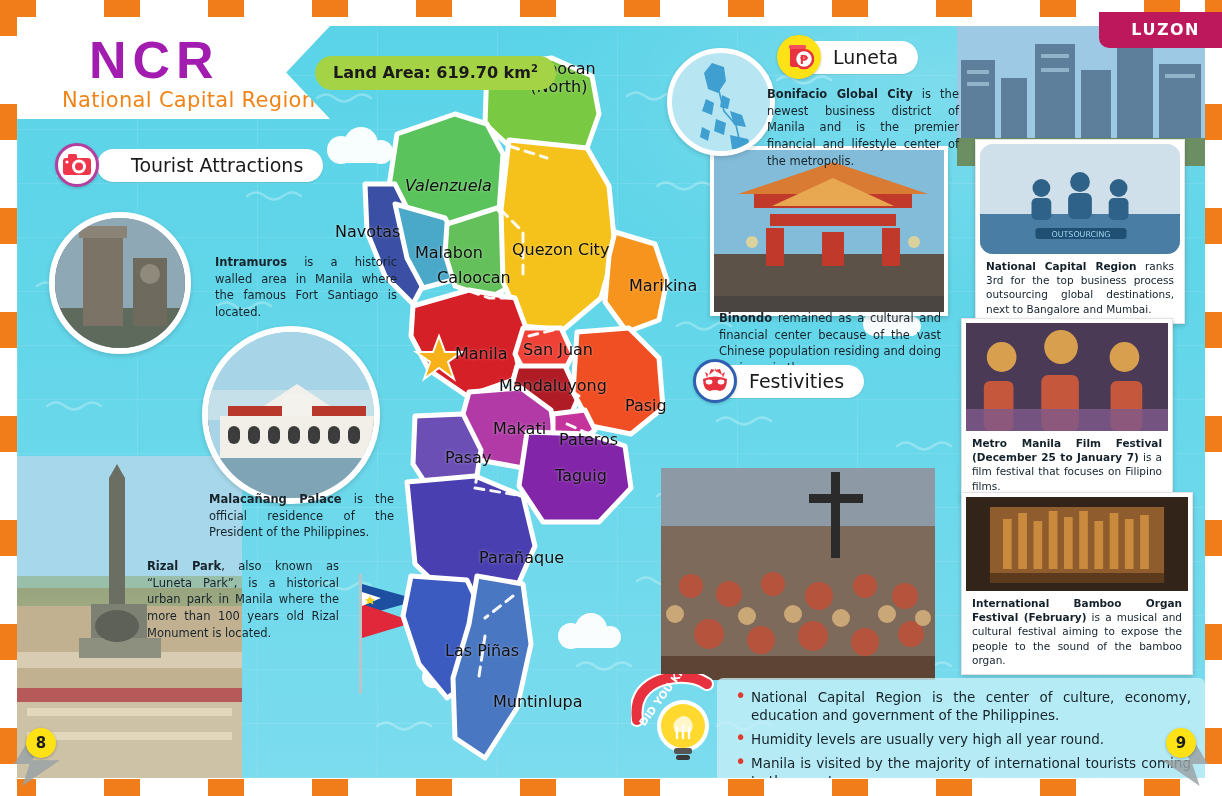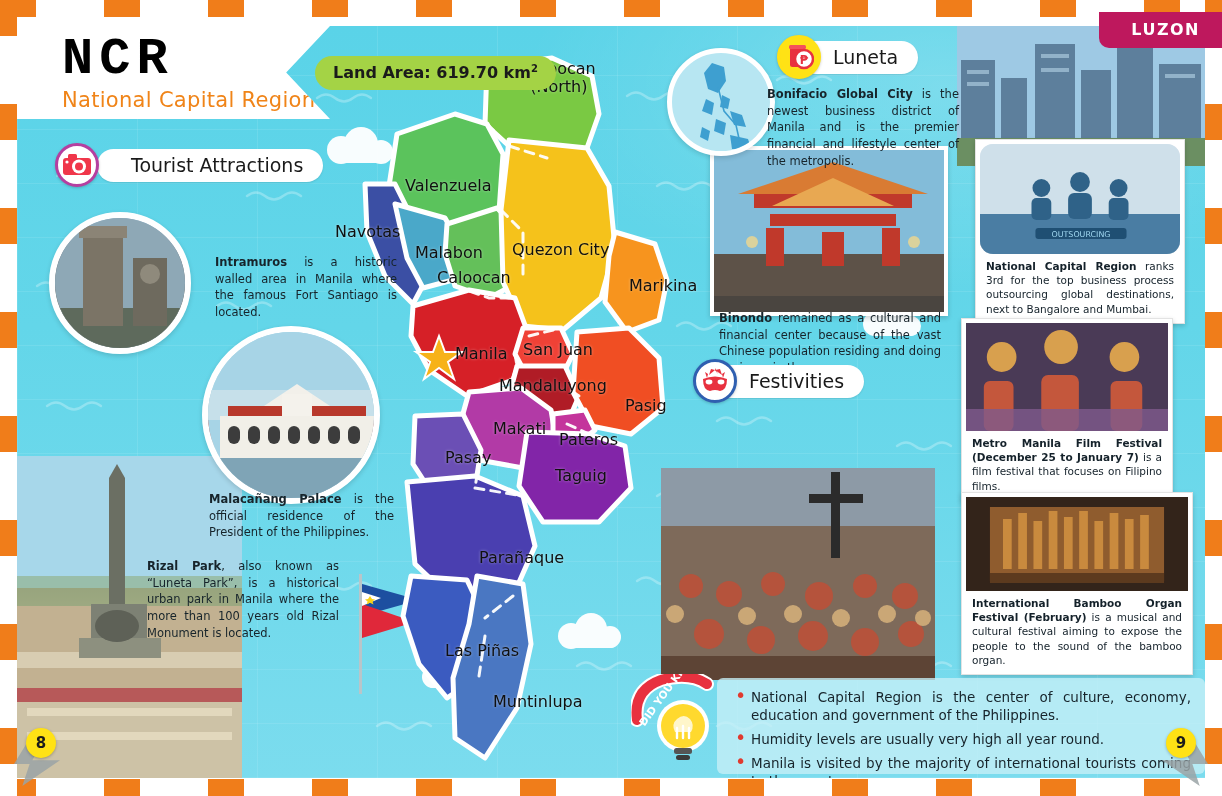--- a/index.html
+++ b/index.html
@@ -87,23 +87,23 @@
 
   
   #title-banner {
     position: absolute; left: 0px; top: 0px; width: 313px; height: 93px;
     background: #ffffff; z-index: 12;
     clip-path: polygon(0 0, 100% 0, 86% 50%, 100% 100%, 0 100%);
     display:flex; flex-direction: column; justify-content:center;
     padding-left: 45px;
   }
   #ncr-title {
-    font-family: Liberation Mono, monospace;
-    font-size: 52px; font-weight: 700; color: #000000;
-    letter-spacing: 6px; line-height: 1; margin-bottom: 2px;
+    font-family: Liberation Sans, sans-serif;
+    font-size: 52px; font-weight: 700; color: #a21caf;
+    letter-spacing: 6px; line-height: 1; margin-bottom: 2px; margin-left: 27px;
   }
   #ncr-sub {
     font-size: 21px; color: #f08418; font-weight: 400; letter-spacing: .3px;
   }
 
   
   .chip-green {
     position:absolute; z-index: 12;
     background:#a4d345; color:#1b1b1b;
     border-radius: 22px; padding: 7px 18px 8px 18px;
@@ -409,21 +409,21 @@
           <path d="M236 356 L242 360"></path>
         </g>
 
         <polygon points="102,300 108,316 125,316 111,326 117,343 102,332 87,343 93,326 79,316 96,316" fill="#f7b219" stroke="#ffffff" stroke-width="2"></polygon>
       </svg>
 
       <div class="map-label" style="left:185px; top:24px; text-align:center; line-height:1.1;">
         <span>Caloocan</span><br>
         <span>(North)</span>
       </div>
-      <div class="map-label" style="left:68px;  top:140px;">Valenzuela</div>
+      <div class="map-label" style="left:68px;  top:140px;font-style:italic;">Valenzuela</div>
       <div class="map-label" style="left:-2px;  top:186px;">Navotas</div>
       <div class="map-label" style="left:78px;  top:207px;">Malabon</div>
       <div class="map-label" style="left:100px; top:232px;">Caloocan</div>
       <div class="map-label" style="left:175px; top:204px;">Quezon City</div>
       <div class="map-label" style="left:292px; top:240px;">Marikina</div>
       <div class="map-label" style="left:118px; top:308px;">Manila</div>
       <div class="map-label" style="left:186px; top:304px;">San Juan</div>
       <div class="map-label" style="left:162px; top:340px;">Mandaluyong</div>
       <div class="map-label" style="left:288px; top:360px;">Pasig</div>
       <div class="map-label" style="left:156px; top:383px;">Makati</div>
@@ -663,21 +663,21 @@
               <rect x="160" y="18" width="8" height="54"></rect>
           </g>
           <rect x="22" y="76" width="160" height="10" fill="#5c3a1e"></rect>
         </svg>
       </div>
       <div class="caption">
         <b>International Bamboo Organ Festival (February)</b><span> is a musical and cultural festival aiming to expose the people to the sound of the bamboo organ.</span>
       </div>
     </div>
 
-    <div id="dyk-strip" style="left:700px; top:652px; width:488px; height:96px;">
+    <div id="dyk-strip" style="left:700px; top:652px; width:488px; height:118px;">
       <ul id="dyk-list">
         <li>National Capital Region is the center of culture, economy, education and government of the Philippines.</li>
         <li>Humidity levels are usually very high all year round.</li>
         <li>Manila is visited by the majority of international tourists coming to the country.</li>
       </ul>
     </div>
 
     <div id="dyk-badge" style="left:614px; top:648px;">
       <svg viewBox="0 0 92 96" width="92" height="96">
         <path d="M6 46 Q2 16 30 6 Q58 -2 76 10" fill="none" stroke="#ffffff" stroke-width="14" stroke-linecap="round"></path>

